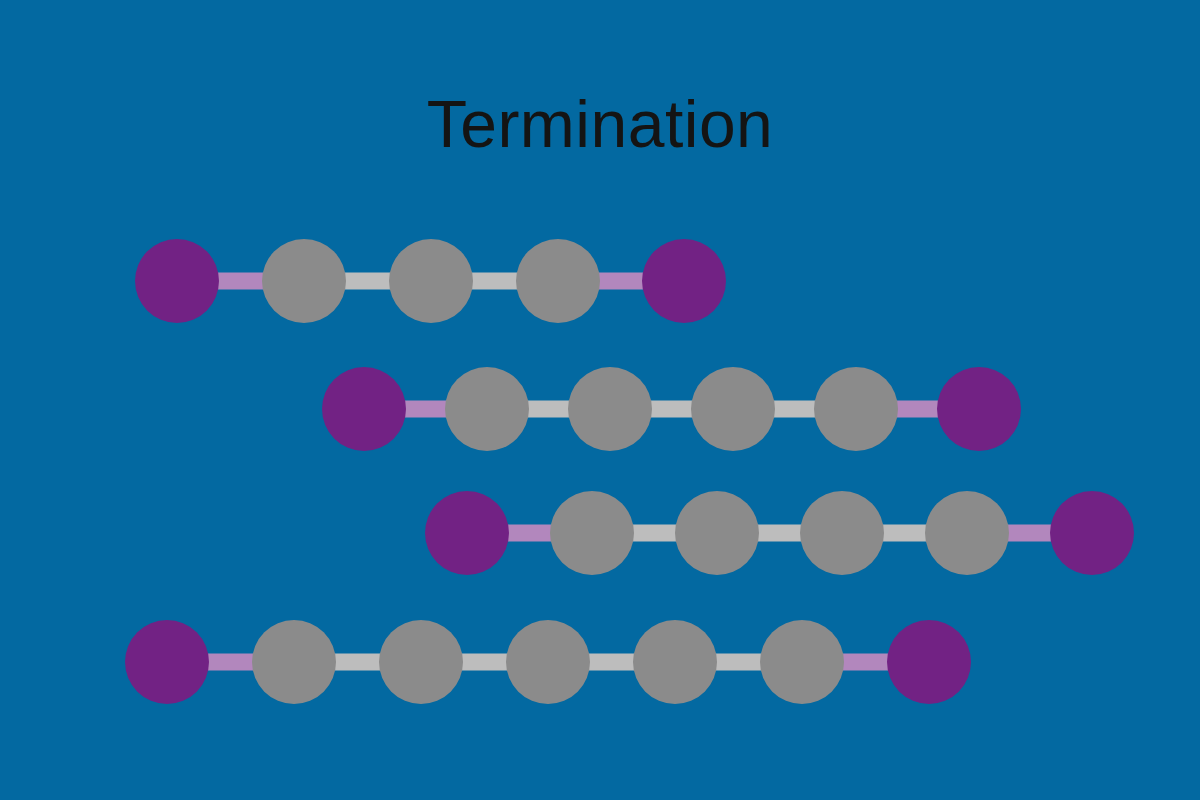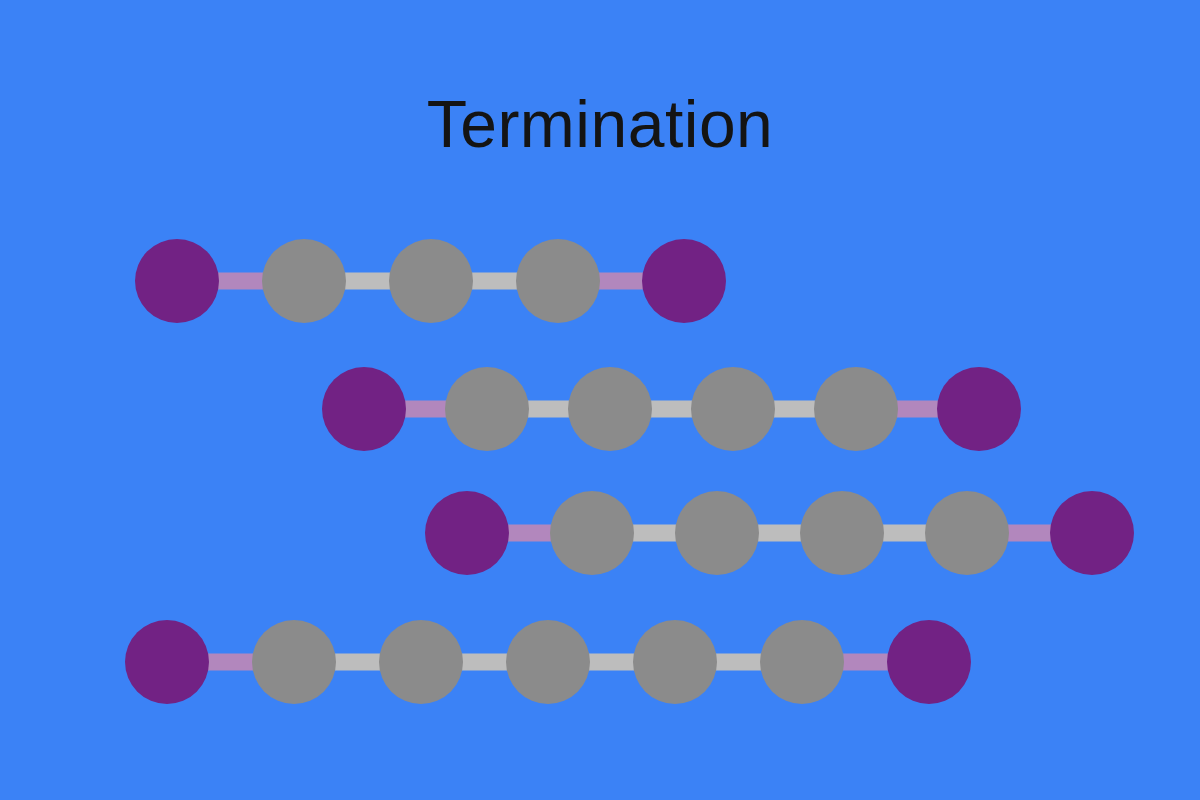--- a/index.html
+++ b/index.html
@@ -26,21 +26,21 @@
   }
   svg.diagram {
     position: absolute;
     top: 0;
     left: 0;
   }
 </style>
 </head>
 <body style="background: rgb(240, 239, 240);">
 
-<div class="stage" style="background: #3b82f6;">
+<div class="stage" style="background: #0369a1;">
   <svg class="diagram" width="1200" height="800" viewBox="0 0 1200 800" id="diagram-svg">
       <line x1="177" y1="281" x2="304" y2="281" stroke="#b287bd" stroke-width="17"></line>
       <line x1="304" y1="281" x2="431" y2="281" stroke="#bdbdbd" stroke-width="17"></line>
       <line x1="431" y1="281" x2="558" y2="281" stroke="#bdbdbd" stroke-width="17"></line>
       <line x1="558" y1="281" x2="684" y2="281" stroke="#b287bd" stroke-width="17"></line>
       <circle cx="177" cy="281" r="42" fill="#722284"></circle>
       <circle cx="304" cy="281" r="42" fill="#8b8b8b"></circle>
       <circle cx="431" cy="281" r="42" fill="#8b8b8b"></circle>
       <circle cx="558" cy="281" r="42" fill="#8b8b8b"></circle>
       <circle cx="684" cy="281" r="42" fill="#722284"></circle>

